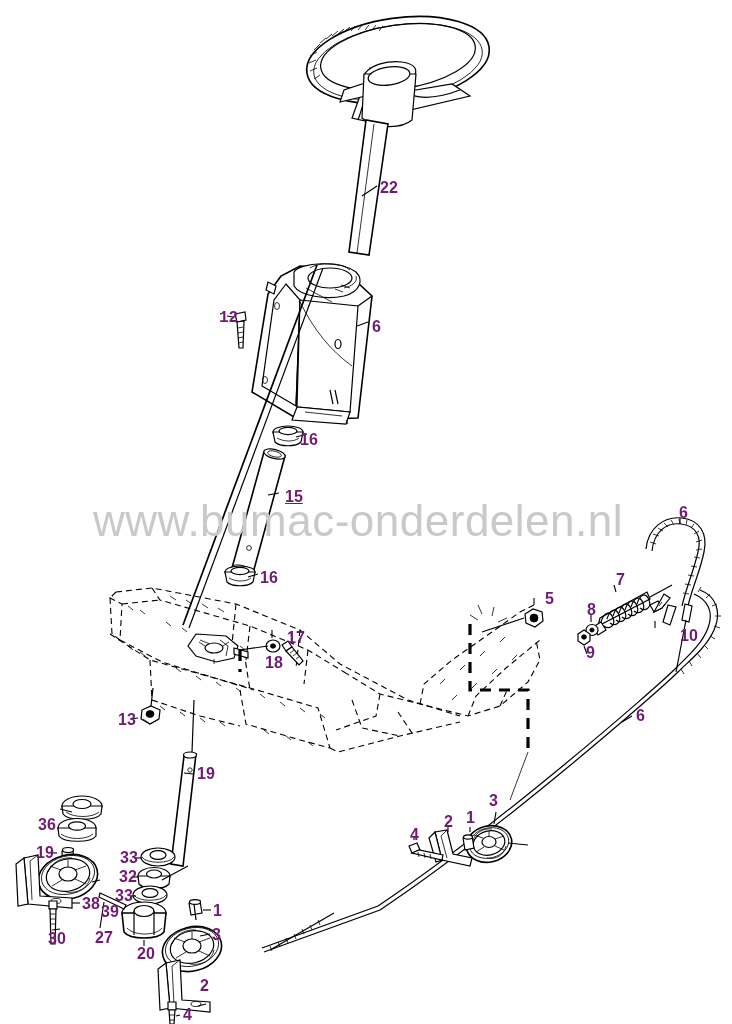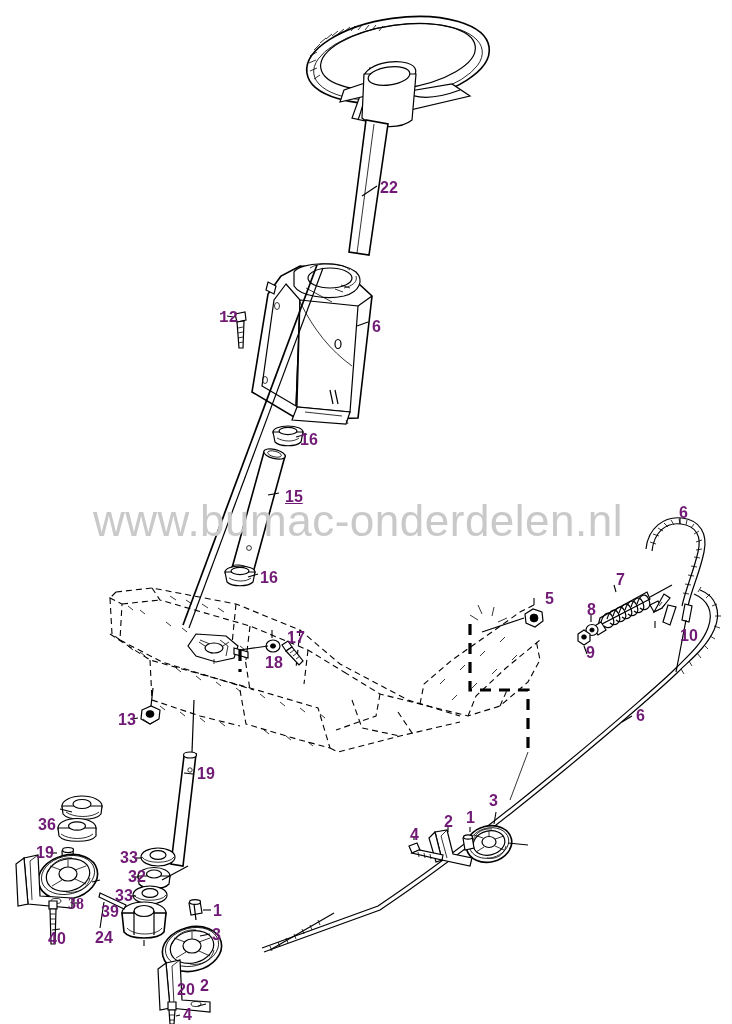--- a/index.html
+++ b/index.html
@@ -465,27 +465,27 @@
   <div class="callout" style="left:616px; top:572px;">7</div>
   <div class="callout" style="left:587px; top:602px;">8</div>
   <div class="callout" style="left:586px; top:645px;">9</div>
   <div class="callout" style="left:680px; top:628px;">10</div>
   <div class="callout" style="left:636px; top:708px;">6</div>
   <div class="callout" style="left:118px; top:712px;">13</div>
   <div class="callout" style="left:197px; top:766px;text-align:center;">19</div>
   <div class="callout" style="left:38px;  top:801px;margin-top:16px;">36</div>
   <div class="callout" style="left:36px;  top:845px;">19</div>
   <div class="callout" style="left:101px; top:904px;">39</div>
-  <div class="callout" style="left:68px;  top:896px;font-family:Liberation Serif, serif;">38</div>
-  <div class="callout" style="left:48px;  top:931px;">40</div>
+  <div class="callout" style="left:82px;  top:896px;">38</div>
+  <div class="callout" style="left:48px;  top:931px;">30</div>
   <div class="callout" style="left:120px; top:850px;">33</div>
-  <div class="callout" style="left:128px; top:869px;">32</div>
+  <div class="callout" style="left:119px; top:869px;">32</div>
   <div class="callout" style="left:115px; top:888px;">33</div>
-  <div class="callout" style="left:95px;  top:930px;">24</div>
-  <div class="callout" style="left:137px; top:982px;margin-left:40px;">20</div>
+  <div class="callout" style="left:95px;  top:930px;">27</div>
+  <div class="callout" style="left:137px; top:946px;">20</div>
   <div class="callout" style="left:213px; top:903px;">1</div>
   <div class="callout" style="left:212px; top:927px;">3</div>
   <div class="callout" style="left:200px; top:978px;">2</div>
   <div class="callout" style="left:183px; top:1007px;">4</div>
   <div class="callout" style="left:410px; top:827px;">4</div>
   <div class="callout" style="left:444px; top:814px;">2</div>
   <div class="callout" style="left:466px; top:810px;">1</div>
   <div class="callout" style="left:489px; top:793px;">3</div>
 
 </div>

